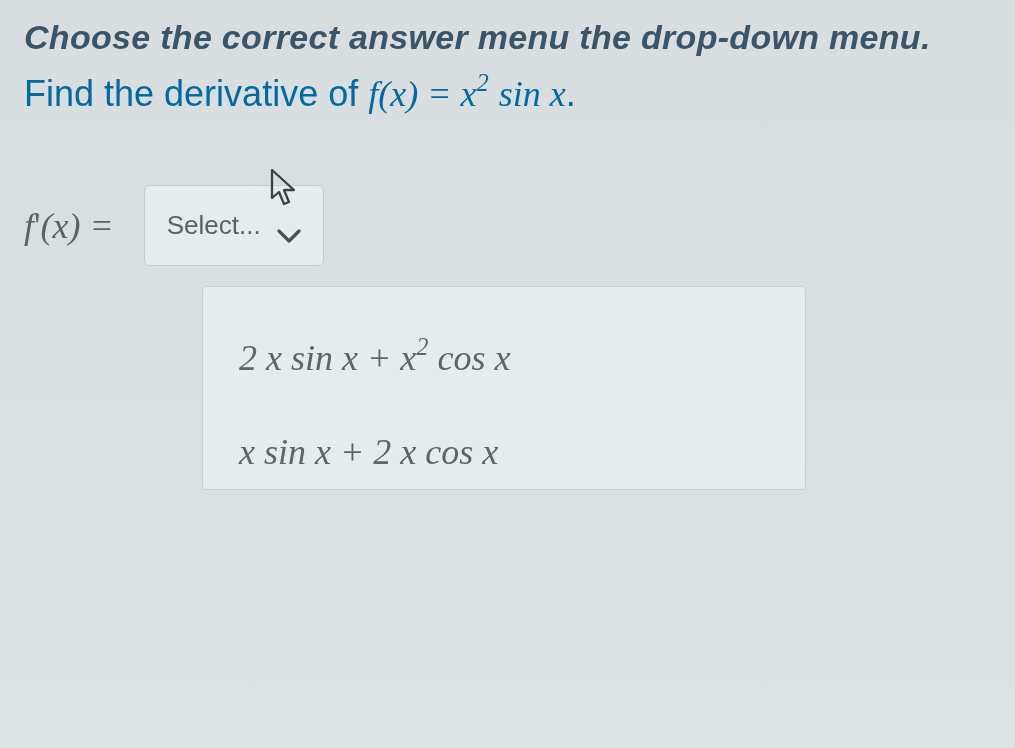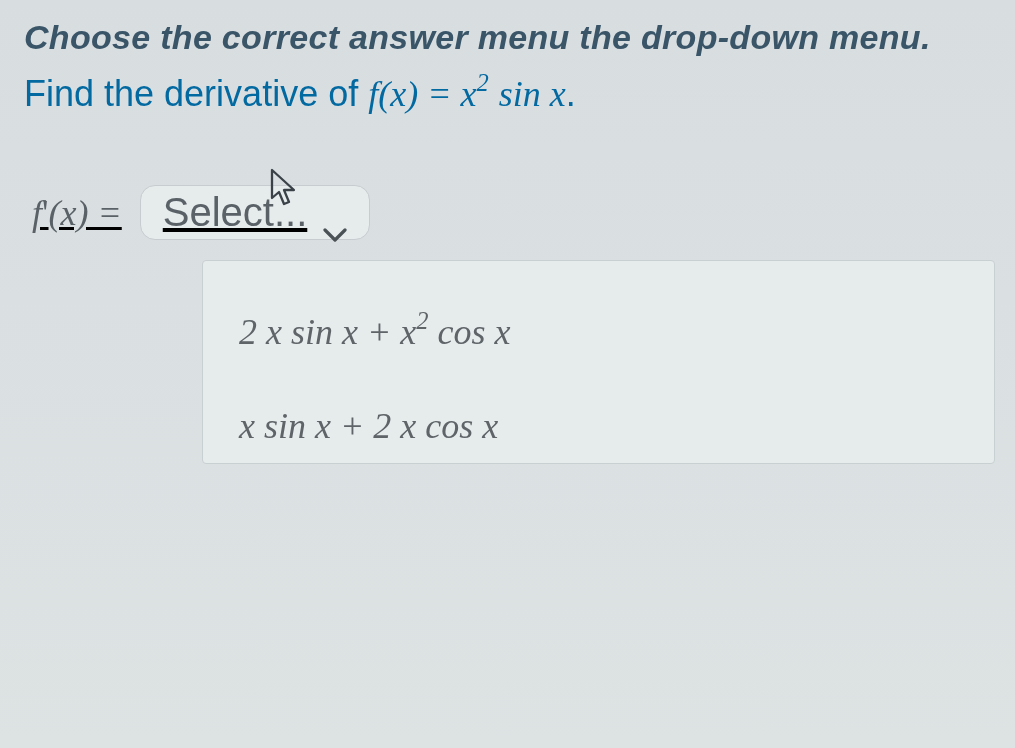--- a/index.html
+++ b/index.html
@@ -35,35 +35,33 @@
     }
     .sup {
       font-size: 0.68em;
       vertical-align: super;
       position: relative;
       top: -2px;
     }
     .answer-row {
       display: flex;
       align-items: center;
-      gap: 18px;
-      margin-left: 8px;
-      text-decoration: underline;
+      gap: 30px;
     }
     .fprime-label {
       font-size: 36px;
       color: #5a6268;
       font-family: 'Times New Roman', serif;
     }
     .dropdown-select {
       background: #e6ebec;
       border: 1px solid #c6cccf;
-      border-radius: 15px;
-      padding: 4px 22px;
-      font-size: 40px;
+      border-radius: 6px;
+      padding: 24px 22px;
+      font-size: 26px;
       color: #5a6268;
       display: flex;
       align-items: center;
       gap: 16px;
       cursor: pointer;
     }
     .chevron-down {
       width: 24px;
       height: 14px;
       display: inline-block;
@@ -71,21 +69,21 @@
     .chevron-down svg {
       width: 100%;
       height: 100%;
     }
     .dropdown-menu {
       margin-top: 20px;
       margin-left: 178px;
       background: #e6ecec;
       border: 1px solid #c9d0d2;
       border-radius: 4px;
-      width: 793px;
+      width: 604px;
       padding: 30px 36px 10px 36px;
     }
     .option {
       font-size: 36px;
       color: #5e6468;
       font-family: 'Times New Roman', serif;
       padding: 18px 0 34px 0;
       cursor: pointer;
     }
     .option:last-child {

